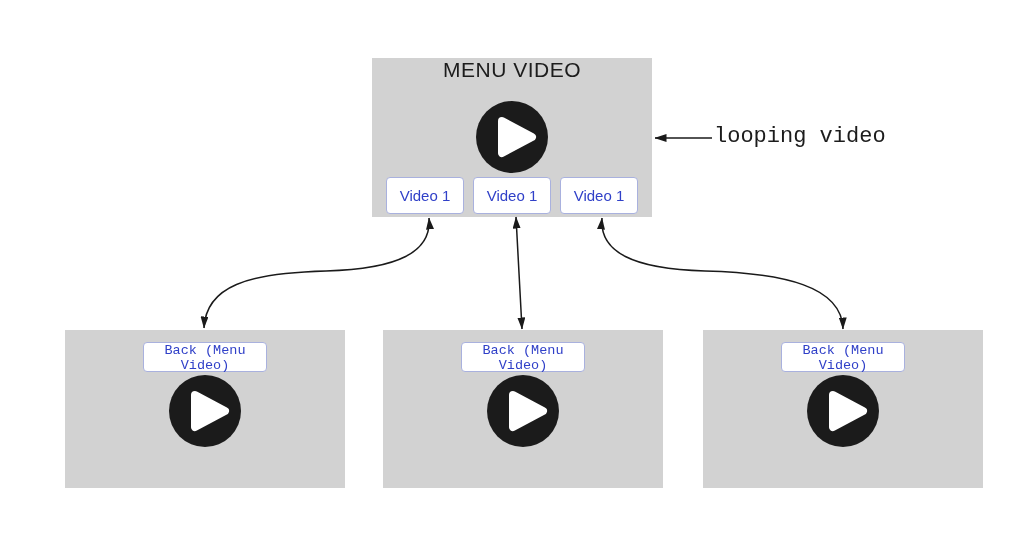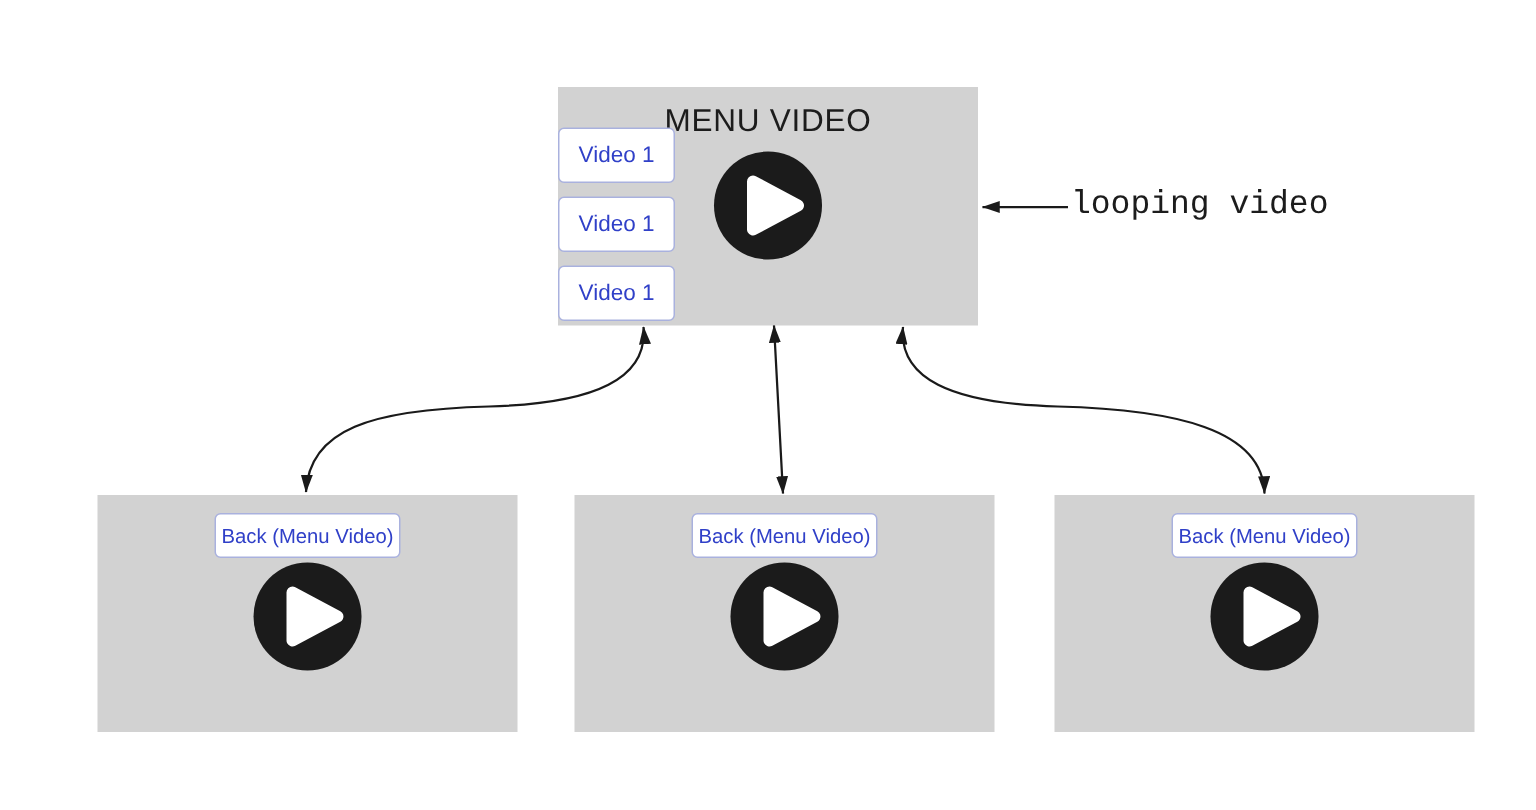--- a/index.html
+++ b/index.html
@@ -2,35 +2,35 @@
 <html><head>
 <meta charset="utf-8">
 <style>
   html,body{margin:0;padding:0;background:#ffffff;font-family:"Liberation Sans",sans-serif;}
   .canvas{position:relative;width:1024px;height:540px;background:#ffffff;overflow:hidden;}
 
   .arrows{position:absolute;left:0;top:0;width:1024px;height:540px;pointer-events:none;z-index:3;}
 
   .box{position:absolute;background:#d2d2d2;}
   .menu{left:372px;top:58px;width:280px;height:159px;}
-  .title{text-align:center;padding-top:11px;font-size:21px;letter-spacing:.5px;color:#1c1c1c;}
+  .title{text-align:center;font-size:21px;letter-spacing:.5px;color:#1c1c1c;}
 
   .play{position:absolute;width:76px;height:76px;}
   .menu .play{left:102px;top:41px;}
   .screen .play{left:102px;top:43px;}
 
-  .btnrow{position:absolute;left:0;right:0;bottom:3px;display:flex;justify-content:center;gap:9px;flex-direction:column;}
+  .btnrow{position:absolute;left:0;right:0;bottom:3px;display:flex;justify-content:center;gap:9px;}
   .vbtn{width:78px;height:37px;background:#ffffff;border:1px solid #a9b1de;border-radius:4px;
         color:#3040c8;font-size:15px;font-family:inherit;cursor:pointer;line-height:35px;padding:0;}
 
   .screen{top:330px;width:280px;height:158px;}
   .s1{left:65px;}.s2{left:383px;}.s3{left:703px;}
   .backbtn{position:absolute;left:50%;transform:translateX(-50%);top:12px;width:124px;height:30px;
            background:#ffffff;border:1px solid #a9b1de;border-radius:4px;color:#3040c8;
-           font-size:13.5px;font-family:Liberation Sans, sans-serif;cursor:pointer;padding:0;}
+           font-size:13.5px;font-family:Liberation Mono, monospace;cursor:pointer;padding:0;}
 
   .label{position:absolute;left:714px;top:124px;font-size:22px;color:#1c1c1c;z-index:2;white-space:nowrap;font-family:Liberation Mono, monospace;}
 </style>
 </head>
 <body>
 
 <div class="canvas">
 
   <svg class="arrows" viewBox="0 0 1024 540" xmlns="http://www.w3.org/2000/svg">
     <defs>

